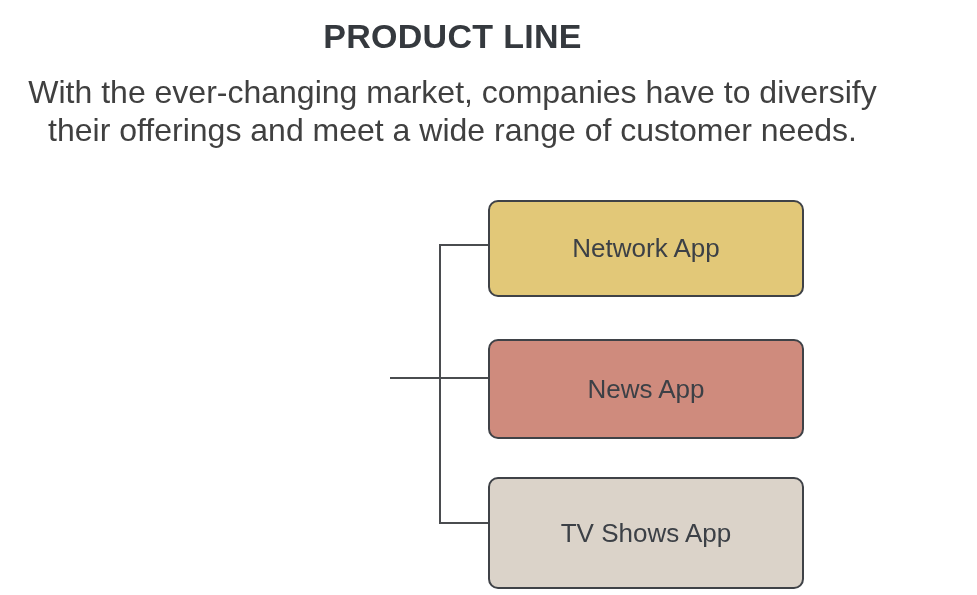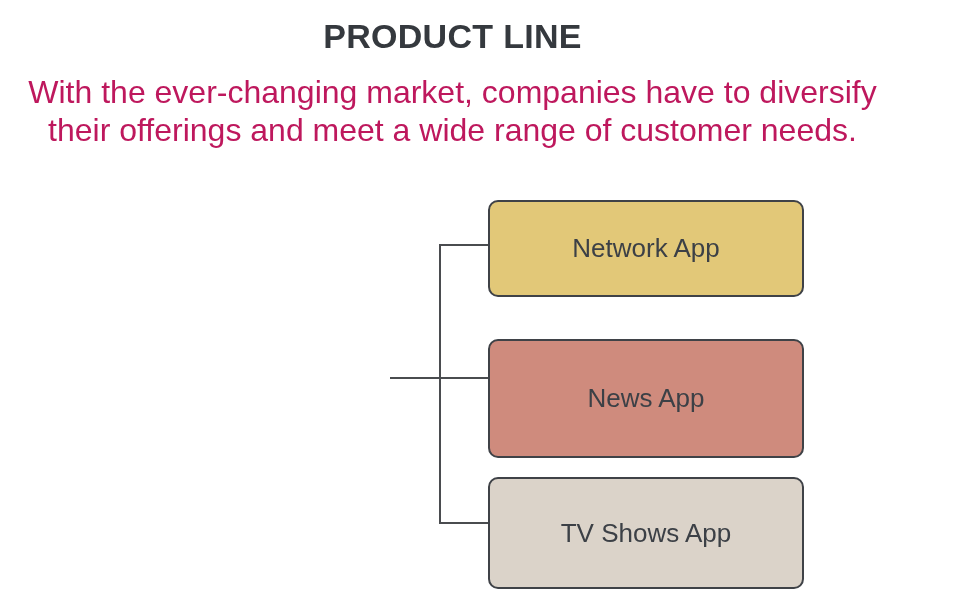--- a/index.html
+++ b/index.html
@@ -30,21 +30,21 @@
     line-height: 44px;
     letter-spacing: 0.3px;
     color: #35393e;
   }
   .subtitle {
     margin: 15px auto 0;
     max-width: 880px;
     font-size: 32px;
     font-weight: 400;
     line-height: 38px;
-    color: #be185d;
+    color: #404040;
   }
   .connector {
     position: absolute;
     background: var(--connector-color, #4a4c4f);
   }
   .connector.h { height: 2px; }
   .connector.v { width: 2px; }
   .line-root  { left: 390px; top: 377px; width: 99px; }
   .line-trunk { left: 439px; top: 244px; height: 280px; }
   .line-b0    { left: 441px; top: 244px; width: 48px; }
@@ -56,21 +56,21 @@
     border: 2px solid var(--border-color, #3f4247);
     border-radius: 10px;
     display: flex;
     align-items: center;
     justify-content: center;
     font-size: 26px;
     color: var(--text-color, #3c4046);
   }
   .node-root { left: 75px;  top: 330px; height: 98px; }
   .node-c0   { left: 488px; top: 200px; height: 97px; }
-  .node-c1   { left: 488px; top: 339px; height: 119px; }
+  .node-c1   { left: 488px; top: 339px; height: 100px; }
   .node-c2   { left: 488px; top: 477px; height: 112px; }
 </style>
 </head>
 <body>
 
 <div class="canvas">
 
   <div class="header">
     <h1 class="title">PRODUCT LINE</h1>
     <p class="subtitle">With the ever-changing market, companies have to diversify their offerings and meet a wide range of customer needs.</p>

